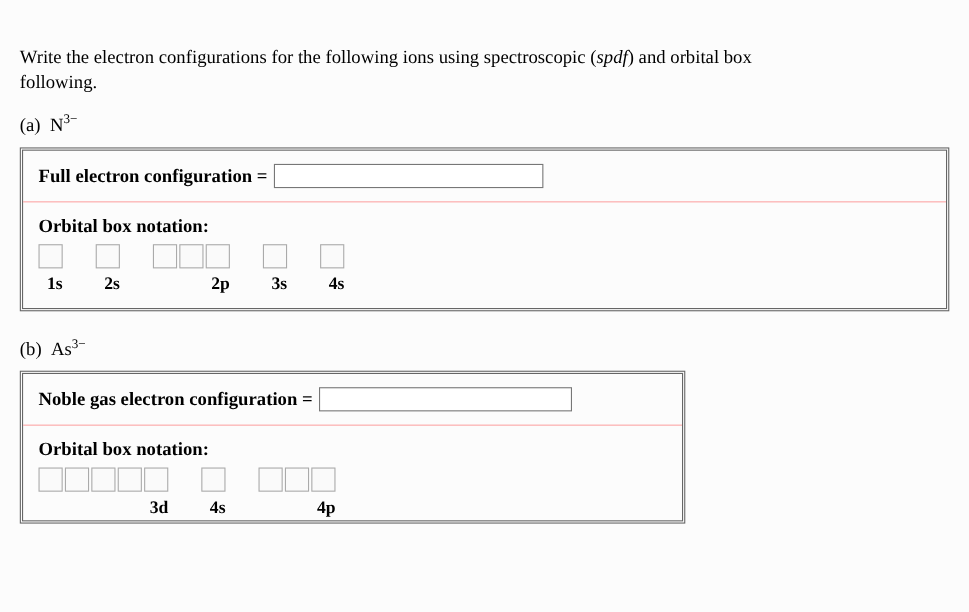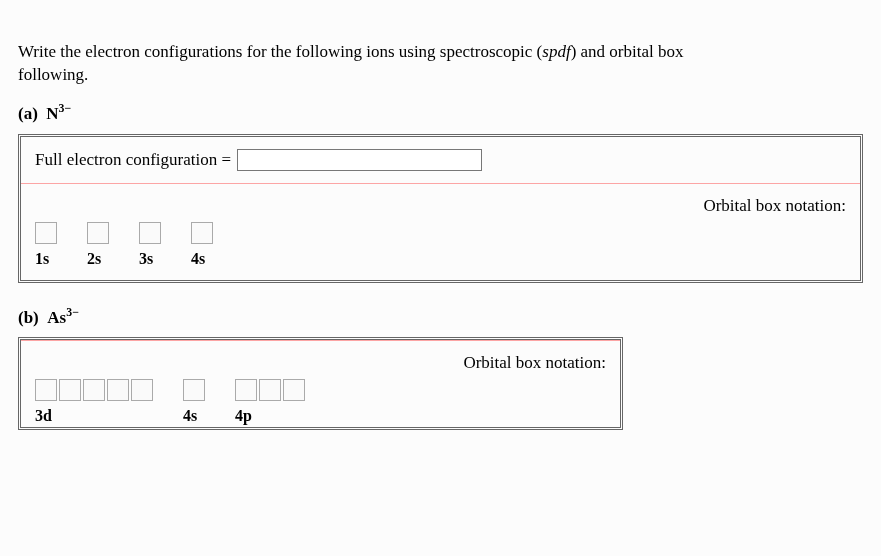--- a/index.html
+++ b/index.html
@@ -8,45 +8,45 @@
       padding: 9px 18px;
       font-family: 'Times New Roman', Times, serif;
       font-size: 17px;
       background: #fcfcfc;
       color: #000;
       width: 881px;
       height: 556px;
     }
     .intro { line-height: 1.35; margin-bottom: 14px; margin-top: 32px; }
     .italic { font-style: italic; }
-    .part-label { font-weight: bold; margin-bottom: 10px; }
+    .part-label { font-weight: normal; margin-bottom: 10px; }
     .sup { font-size: 0.7em; vertical-align: super; }
     .frame {
       border: 3px double #666;
       padding: 0;
       margin-bottom: 22px;
     }
     .frame-row {
       padding: 12px 14px;
     }
     .sep { border-top: 1px solid #fca5a5; }
-    .bold { font-weight: normal; text-align: right; }
+    .bold { font-weight: bold; }
     .cfg-line { display: flex; align-items: center; gap: 6px; }
     .text-input {
       height: 22px;
       border: 1px solid #777;
       background: #fff;
       padding: 0 4px;
       font-family: inherit;
       font-size: 14px;
     }
     .input-a { width: 245px; }
     .input-b { width: 230px; }
     .orb-groups { display: flex; align-items: flex-start; gap: 30px; margin-top: 6px; }
-    .orb-group { display: flex; flex-direction: column; align-items: flex-start; gap: 6px; }
+    .orb-group { display: flex; flex-direction: column; align-items: flex-end; gap: 6px; }
     .orb-boxes { display: flex; gap: 2px; }
     .orb-box {
       width: 22px; height: 22px;
       border: 1px solid #aaa;
       background: #fafafa;
     }
     .orb-label { font-weight: bold; font-size: 16px; }
     .frame-b { width: 605px; }
   </style>
 </head>
@@ -77,38 +77,50 @@
         </div>
         <div class="orb-group">
           <div class="orb-boxes">
             <div class="orb-box"></div>
           </div>
           <div class="orb-label">2s</div>
         </div>
         <div class="orb-group">
           <div class="orb-boxes">
             <div class="orb-box"></div>
+            <div class="orb-box"></div>
+            <div class="orb-box"></div>
+          </div>
+          <div class="orb-label">2p</div>
+        </div>
+        <div class="orb-group">
+          <div class="orb-boxes">
+            <div class="orb-box"></div>
           </div>
           <div class="orb-label">3s</div>
         </div>
         <div class="orb-group">
           <div class="orb-boxes">
             <div class="orb-box"></div>
           </div>
           <div class="orb-label">4s</div>
         </div>
       </div>
   </div>
 </div>
 
 <div class="part-label">
   <span>(b)</span>&nbsp;&nbsp;<span>As</span><span class="sup">3−</span>
 </div>
 
 <div class="frame frame-b">
+  <div class="frame-row cfg-line">
+    <span class="bold">Noble gas electron configuration =</span>
+    <input type="text" class="text-input input-b" style="">
+  </div>
   <div class="frame-row sep" style="padding-bottom:2px;">
     <div class="bold">Orbital box notation:</div>
     <div class="orb-groups">
         <div class="orb-group">
           <div class="orb-boxes">
             <div class="orb-box"></div>
             <div class="orb-box"></div>
             <div class="orb-box"></div>
             <div class="orb-box"></div>
             <div class="orb-box"></div>

